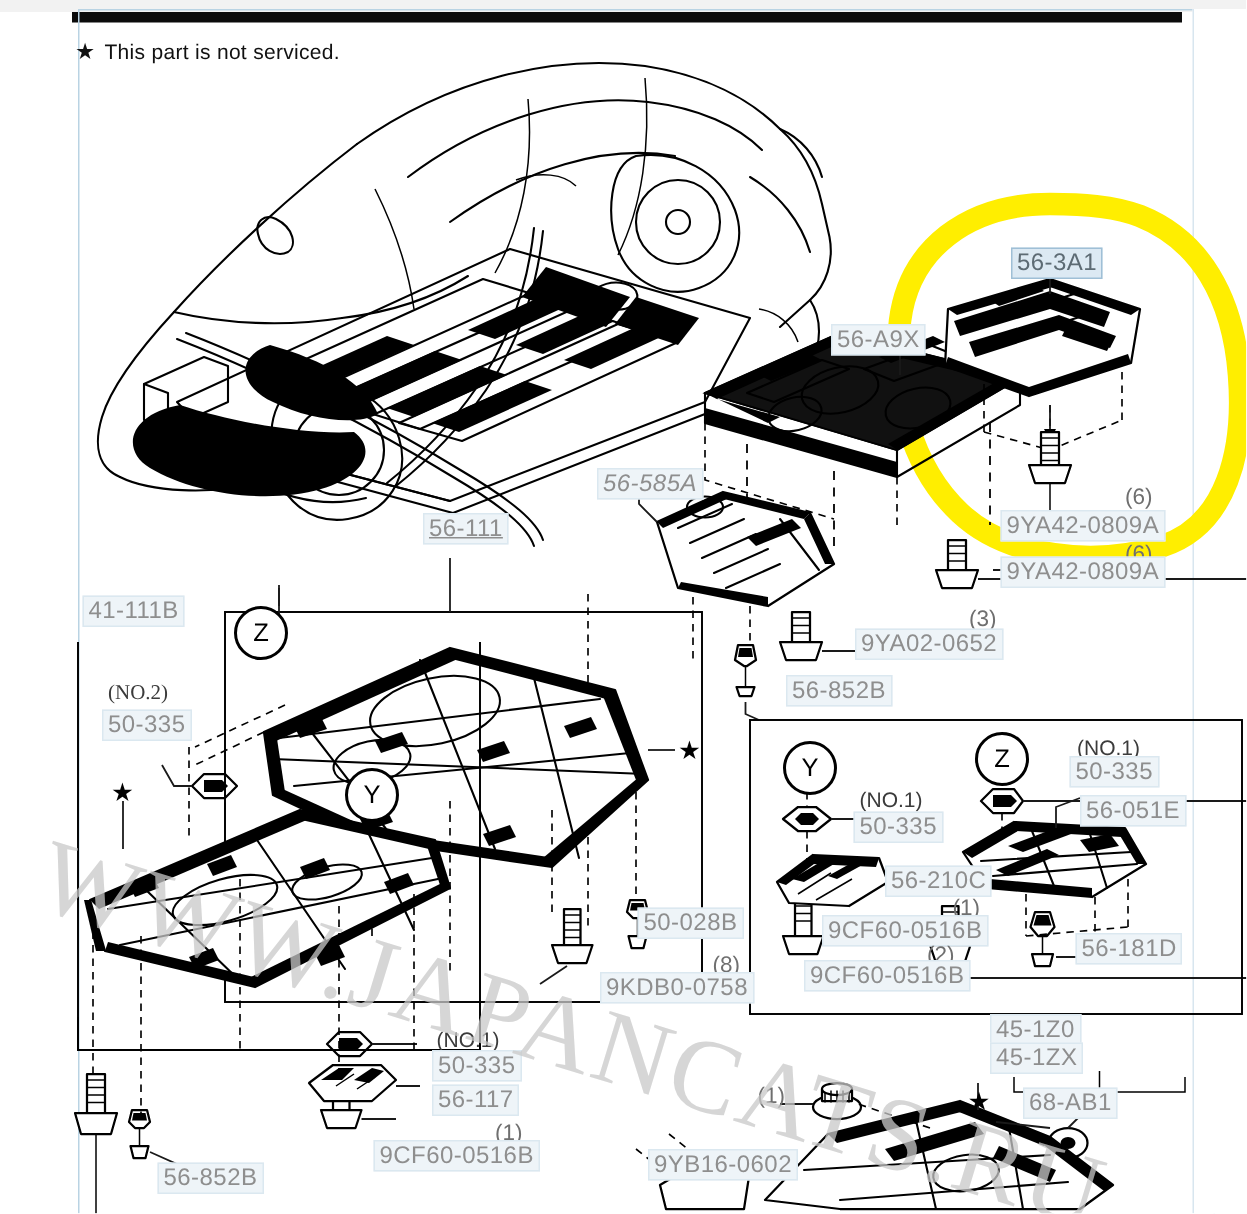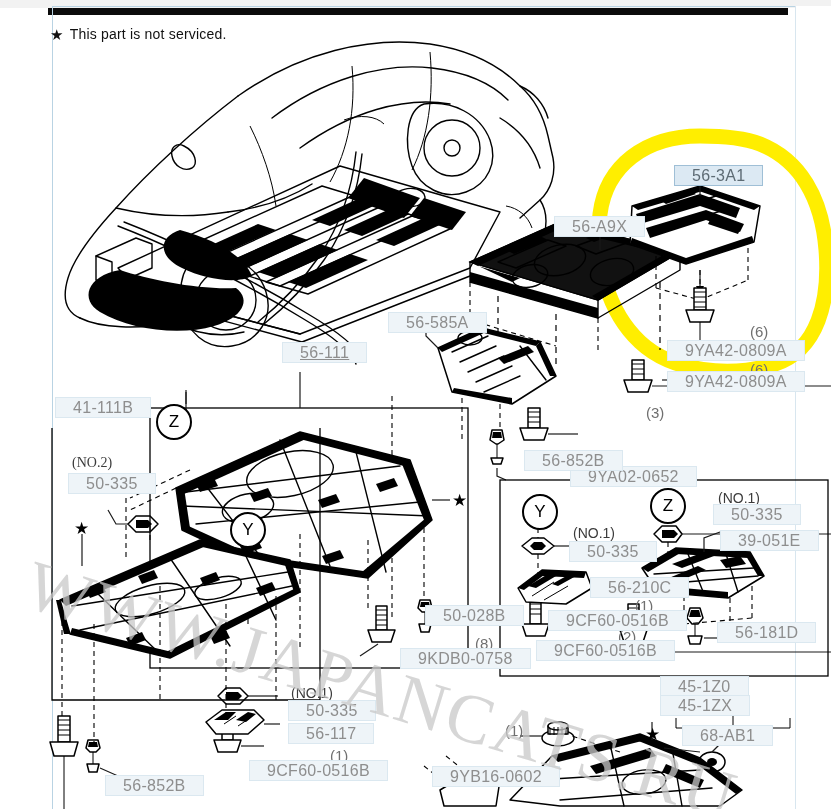--- a/index.html
+++ b/index.html
@@ -15,21 +15,21 @@
   
   .note{position:absolute;left:50px;top:26px;display:flex;align-items:center;gap:6px;
         font-size:14px;color:#111;letter-spacing:.2px;}
   .note .star{font-size:15px;line-height:1;}
 
   
   #art{position:absolute;left:0;top:0;width:831px;height:809px;}
 
   
   .lbl{position:absolute;font-size:16px;color:#8e8e8e;background:#eef4f8;
-       border:1px solid #dbe8f0;padding:0 17px;white-space:nowrap;line-height:19px;
+       border:1px solid #dbe8f0;padding:0 3px;white-space:nowrap;line-height:19px;
        letter-spacing:.3px;}
   .lbl.hl{background:#dce9f3;border:1px solid #9fbfd6;color:#5d6b74;}
   .qty{position:absolute;font-size:15px;color:#6f6f6f;white-space:nowrap;}
   .no{position:absolute;font-size:14px;color:#3b3b3b;white-space:nowrap;}
 
   .star-mark{position:absolute;font-size:17px;color:#000;line-height:1;}
 
   
   .wm{position:absolute;left:40px;top:545px;width:800px;
       font-size:70px;color:#c9c9c9;opacity:.75;white-space:nowrap;
@@ -546,23 +546,23 @@
     <span>This part is not serviced.</span>
   </div>
 
   <div class="lbl hl" style="left:674px;top:165px;">56-3A1</div>
   <div class="qty" style="left:750px;top:323px;">(6)</div>
   <div class="lbl" style="left:667px;top:340px;">9YA42-0809A</div>
   <div class="qty" style="left:750px;top:361px;">(6)</div>
   <div class="lbl" style="left:667px;top:371px;">9YA42-0809A</div>
 
   <div class="lbl" style="left:554px;top:216px;">56-A9X</div>
-  <div class="lbl" style="left:388px;top:312px;">56-585A</div>
+  <div class="lbl" style="left:398px;top:312px;font-style:italic;">56-585A</div>
   <div class="qty" style="left:646px;top:404px;">(3)</div>
-  <div class="lbl" style="left:570px;top:419px;margin-top:47px;">9YA02-0652</div>
+  <div class="lbl" style="left:570px;top:419px;">9YA02-0652</div>
   <div class="lbl" style="left:524px;top:450px;">56-852B</div>
 
   <div class="lbl" style="left:282px;top:342px;text-decoration:underline;">56-111</div>
   <div class="lbl" style="left:55px;top:397px;">41-111B</div>
   <div class="no" style="left:72px;top:455px;font-family:Liberation Serif, serif;">(NO.2)</div>
   <div class="lbl" style="left:68px;top:473px;">50-335</div>
 
   <div style="position:absolute;left:156px;top:404px;width:32px;height:32px;border:2px solid #000;border-radius:50%;background:#fff;display:flex;align-items:center;justify-content:center;font-size:17px;">
       <span>Z</span>
     </div>
@@ -583,21 +583,21 @@
   <div class="no" style="left:573px;top:525px;">(NO.1)</div>
   <div class="lbl" style="left:569px;top:541px;">50-335</div>
   <div class="lbl" style="left:590px;top:577px;">56-210C</div>
   <div class="qty" style="left:635px;top:597px;">(1)</div>
   <div class="lbl" style="left:548px;top:610px;">9CF60-0516B</div>
   <div class="qty" style="left:618px;top:628px;">(2)</div>
   <div class="lbl" style="left:536px;top:640px;">9CF60-0516B</div>
 
   <div class="no" style="left:718px;top:490px;">(NO.1)</div>
   <div class="lbl" style="left:713px;top:504px;">50-335</div>
-  <div class="lbl" style="left:720px;top:530px;">39-051E</div>
+  <div class="lbl" style="left:720px;top:530px;">56-051E</div>
   <div class="lbl" style="left:717px;top:622px;">56-181D</div>
 
   <div class="lbl" style="left:425px;top:605px;">50-028B</div>
   <div class="qty" style="left:475px;top:635px;">(8)</div>
   <div class="lbl" style="left:400px;top:648px;">9KDB0-0758</div>
 
   <div class="no" style="left:291px;top:685px;">(NO.1)</div>
   <div class="lbl" style="left:288px;top:700px;">50-335</div>
   <div class="lbl" style="left:288px;top:723px;text-align:center;">56-117</div>
   <div class="qty" style="left:330px;top:747px;">(1)</div>

